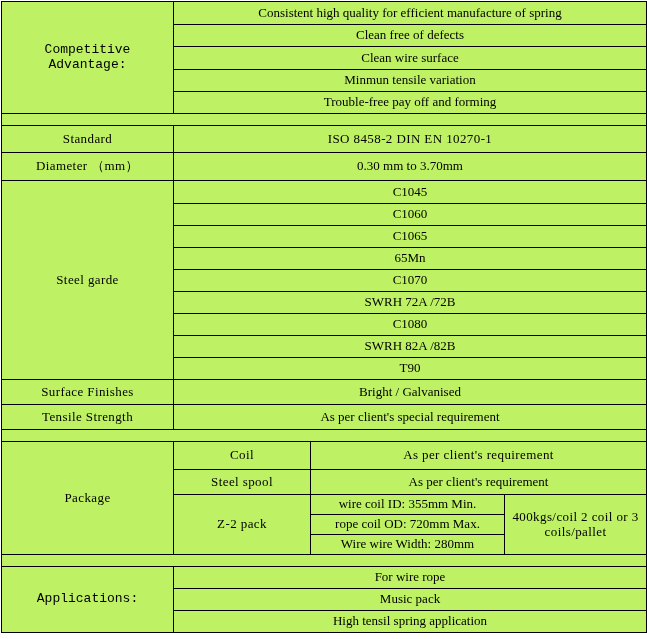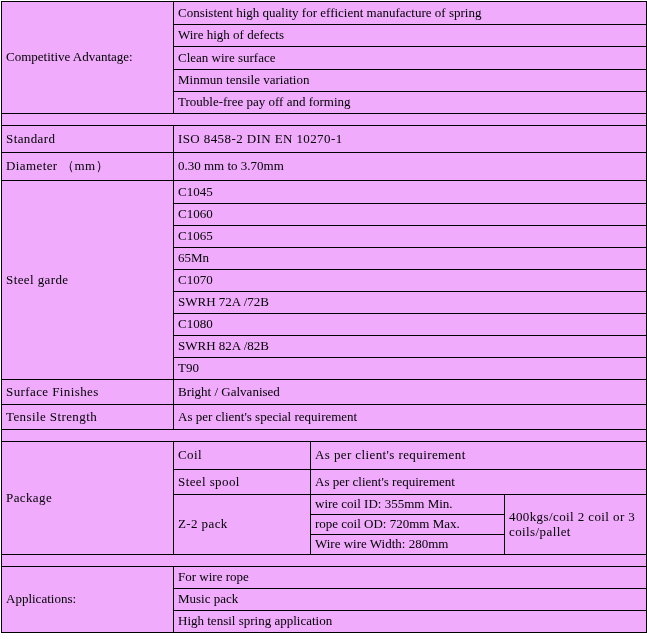--- a/index.html
+++ b/index.html
@@ -22,24 +22,25 @@
   }
   table.spec {
     border-collapse: collapse;
     table-layout: fixed;
     width: 645px;
     margin: 1px 0 0 1px;
   }
   table.spec td {
     border: 1px solid #000000;
     padding: 0 4px;
+    text-align: center;
     vertical-align: middle;
     font-size: 13px;
     line-height: 1.15;
-    background: #f0abfc;
+    background: #bef264;
     word-wrap: break-word;
   }
   
   tr.spacer td {
     border-left: 1px solid #000000;
     border-right: 1px solid #000000;
     border-top: 1px solid #000000;
     border-bottom: 1px solid #000000;
     height: 11px;
     padding: 0;
@@ -53,21 +54,21 @@
   .serif {
     font-family: "Liberation Serif", serif;
     font-size: 13.5px;
   }
   .serif-sm {
     font-family: "Liberation Serif", serif;
     font-size: 12.5px;
     margin-top: 10px;
   }
   .label-cell {
-    font-family: Liberation Serif, serif;
+    font-family: Liberation Mono, monospace;
     font-size: 13px;
   }
   .tight {
     line-height: 1.25;
     margin-top: 20px;
   }
   .nowrapcell {
     white-space: nowrap;
     overflow: hidden;
   }
@@ -84,21 +85,21 @@
       <col style="width:194px">
       <col style="width:142px">
     </colgroup>
     <tbody>
 
       <tr>
         <td rowspan="5" class="label-cell">Competitive Advantage:</td>
         <td colspan="3" class="serif" style="height:22px">Consistent high quality for efficient manufacture of spring</td>
       </tr>
       <tr>
-        <td colspan="3" class="serif" style="height:21px">Wire high of defects</td>
+        <td colspan="3" class="serif" style="height:21px">Clean free of defects</td>
       </tr>
       <tr>
         <td colspan="3" class="serif" style="height:22px">Clean wire surface</td>
       </tr>
       <tr>
         <td colspan="3" class="serif" style="height:21px">Minmun tensile variation</td>
       </tr>
       <tr>
         <td colspan="3" class="serif" style="height:21px">Trouble-free pay off and forming</td>
       </tr>

